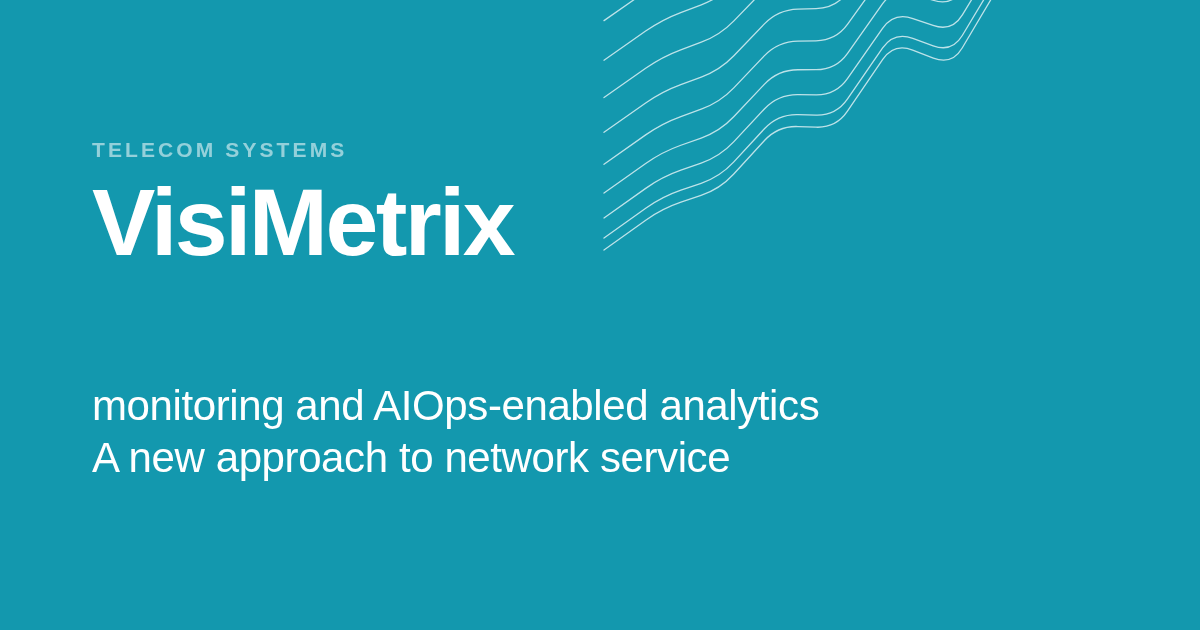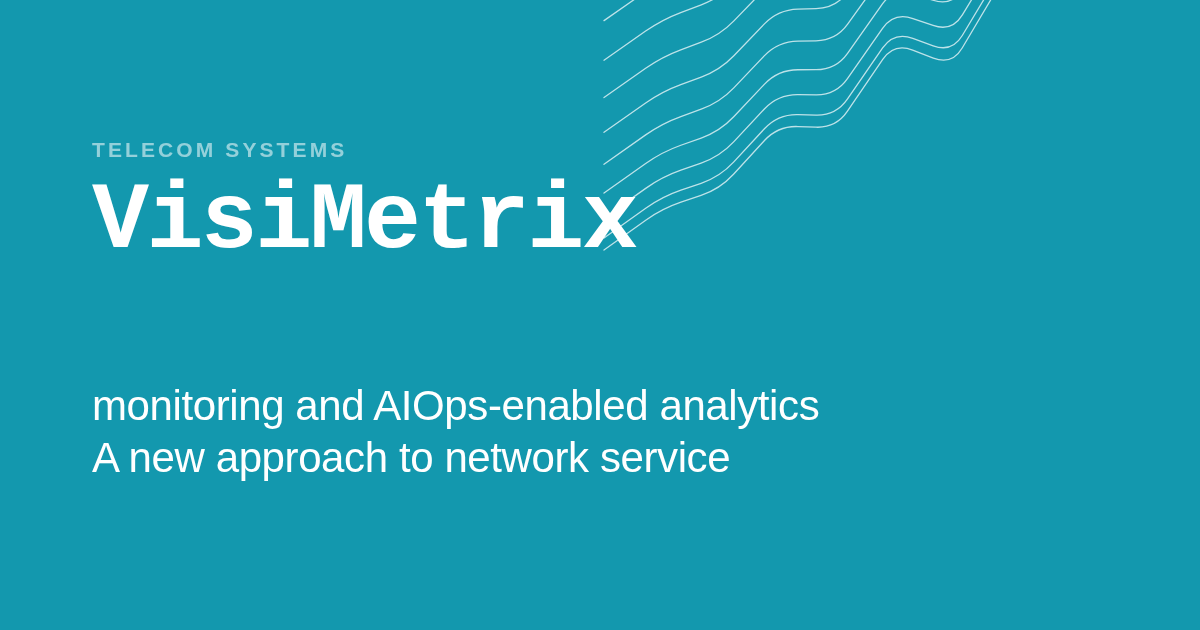--- a/index.html
+++ b/index.html
@@ -60,21 +60,20 @@
   }
 
   #brand-title {
     font-size: 95px;
     font-weight: 700;
     letter-spacing: -2.6px;
     color: #ffffff;
     line-height: 1.0;
     margin: 0;
     white-space: nowrap;
-    font-family: Liberation Mono, monospace;
   }
 
   #subtitle {
     position: absolute;
     left: 92px;
     top: 380px;
     width: 830px;
     font-size: 42px;
     font-weight: 400;
     letter-spacing: -0.4px;

